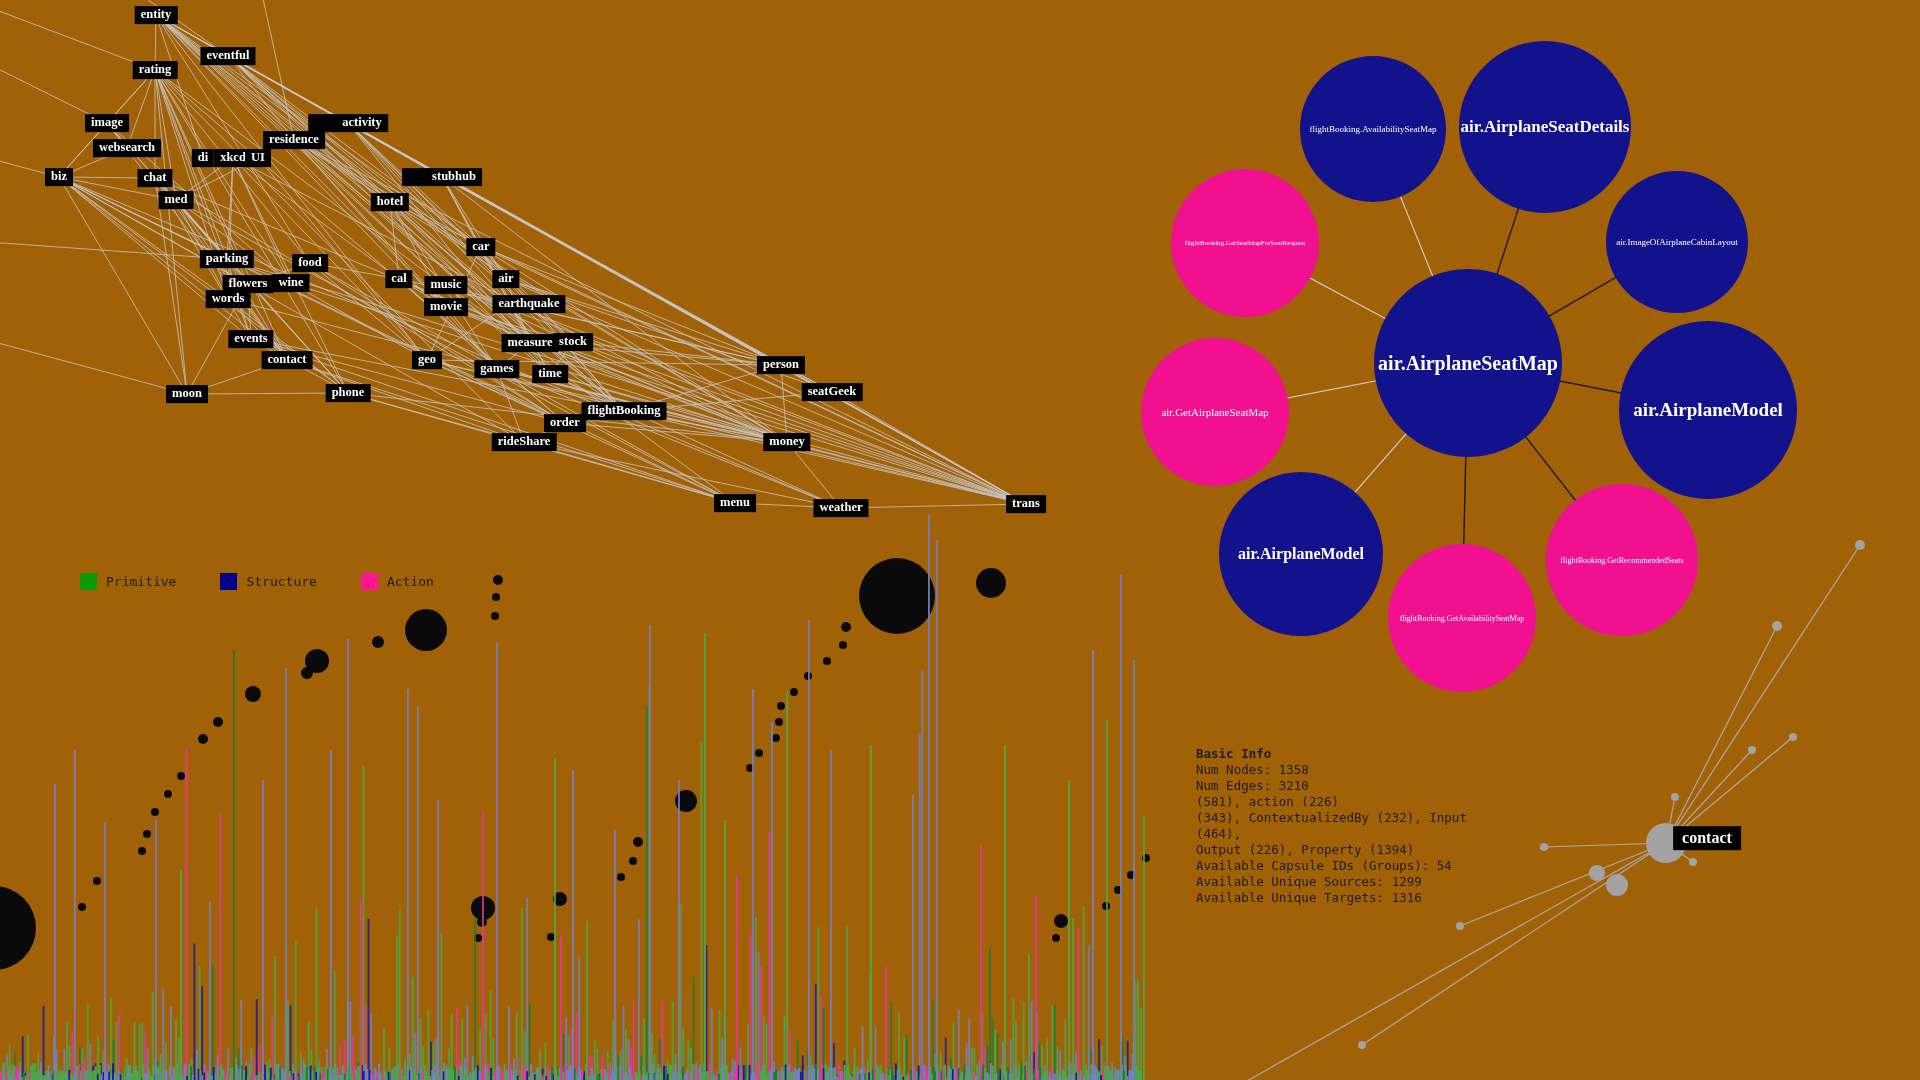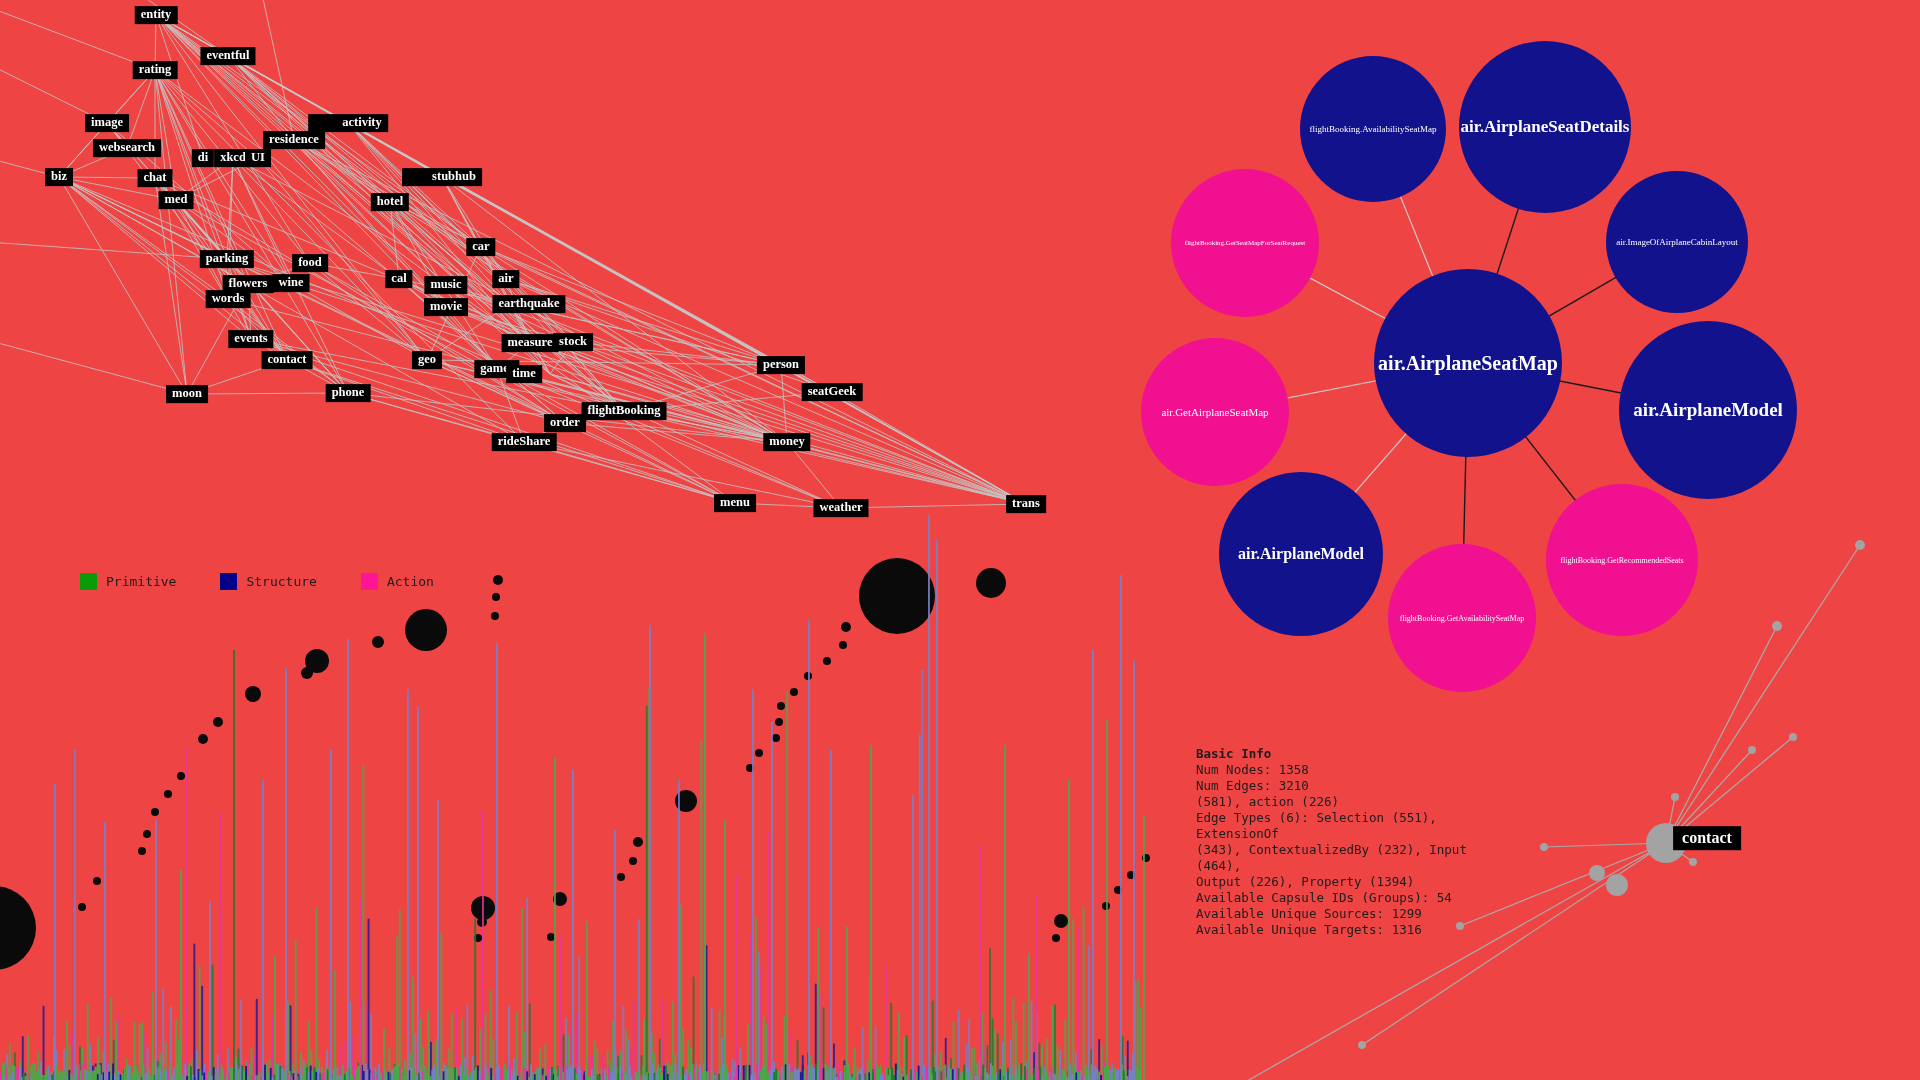--- a/index.html
+++ b/index.html
@@ -1,17 +1,17 @@
 <!DOCTYPE html>
 <html><head>
 <meta charset="utf-8">
 <style>
   html,body{margin:0;padding:0;background:#f4f4f2;}
   .canvas{position:relative;width:1920px;height:1080px;overflow:hidden;
-          background:#ef4444;font-family:"Liberation Serif","DejaVu Serif",serif;}
+          background:#a16207;font-family:"Liberation Serif","DejaVu Serif",serif;}
   svg.base{position:absolute;left:0;top:0;width:1920px;height:1080px;}
   .nlabel{position:absolute;transform:translate(-50%,-50%);background:#000;color:#fff;
           font-family:"Liberation Serif","DejaVu Serif",serif;font-weight:700;
           font-size:12.5px;line-height:1.1;padding:2px 6px;white-space:nowrap;}
   .blabel{position:absolute;transform:translate(-50%,-50%);color:#fff;text-align:center;
           font-family:"Liberation Serif","DejaVu Serif",serif;white-space:nowrap;}
   .contact-label{font-size:16px;padding:3px 9px;}
   .legend{position:absolute;left:33px;top:573px;display:flex;gap:44px;align-items:center;
           font-family:"DejaVu Sans Mono","Liberation Mono",monospace;font-size:13px;color:#1c1c1c;padding-left:47px;}
   .legend-item{display:flex;align-items:center;gap:9px;}
@@ -1460,21 +1460,21 @@
       <div class="nlabel" style="left: 248px; top: 284px;">flowers</div>
       <div class="nlabel" style="left: 446px; top: 307px;">movie</div>
       <div class="nlabel" style="left: 529px; top: 304px;">earthquake</div>
       <div class="nlabel" style="left: 228px; top: 299px;">words</div>
       <div class="nlabel" style="left: 251px; top: 339px;">events</div>
       <div class="nlabel" style="left: 530px; top: 343px;">measure</div>
       <div class="nlabel" style="left: 573px; top: 342px;">stock</div>
       <div class="nlabel" style="left: 287px; top: 360px;">contact</div>
       <div class="nlabel" style="left: 427px; top: 360px;">geo</div>
       <div class="nlabel" style="left: 497px; top: 369px;">games</div>
-      <div class="nlabel" style="left: 524px; top: 374px;">time</div>
+      <div class="nlabel" style="left: 550px; top: 374px;">time</div>
       <div class="nlabel" style="left: 187px; top: 394px;">moon</div>
       <div class="nlabel" style="left: 348px; top: 393px;">phone</div>
       <div class="nlabel" style="left: 624px; top: 411px;">flightBooking</div>
       <div class="nlabel" style="left: 565px; top: 423px;">order</div>
       <div class="nlabel" style="left: 524px; top: 442px;">rideShare</div>
       <div class="nlabel" style="left: 781px; top: 365px;">person</div>
       <div class="nlabel" style="left: 832px; top: 392px;">seatGeek</div>
       <div class="nlabel" style="left: 787px; top: 442px;">money</div>
       <div class="nlabel" style="left: 735px; top: 503px;">menu</div>
       <div class="nlabel" style="left: 841px; top: 508px;">weather</div>
@@ -1507,21 +1507,20 @@
       <span>Action</span>
     </div>
   </div>
 
   <div class="basic-info">
     <div class="bi-title">Basic Info</div>
     <div id="bi-lines">
         <div>Num Nodes: 1358</div>
         <div>Num Edges: 3210</div>
         <div>(581), action (226)</div>
-        <div>Edge Types (6): Selection (551), ExtensionOf</div>
         <div>(343), ContextualizedBy (232), Input (464),</div>
         <div>Output (226), Property (1394)</div>
         <div>Available Capsule IDs (Groups): 54</div>
         <div>Available Unique Sources: 1299</div>
         <div>Available Unique Targets: 1316</div>
       </div>
   </div>
 
   <div id="contact-label" class="nlabel contact-label" style="left: 1707px; top: 838px;">contact</div>
 </div>

